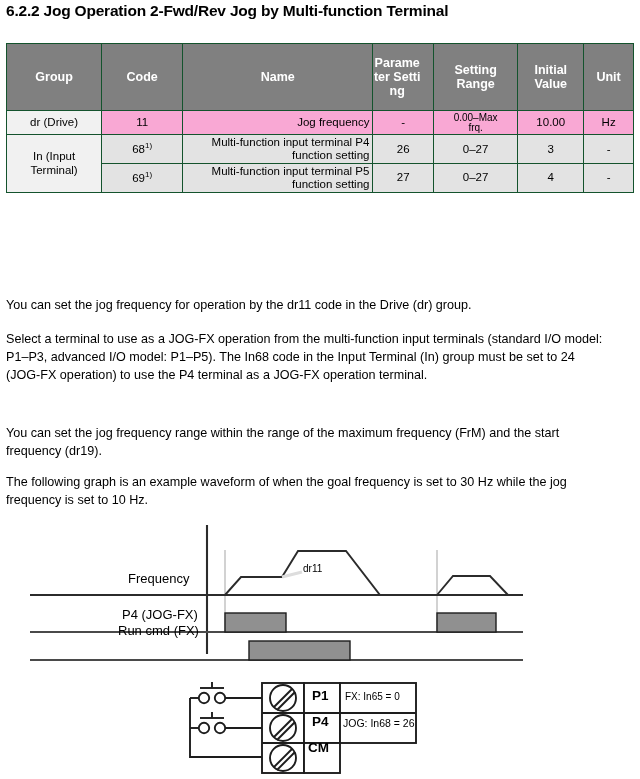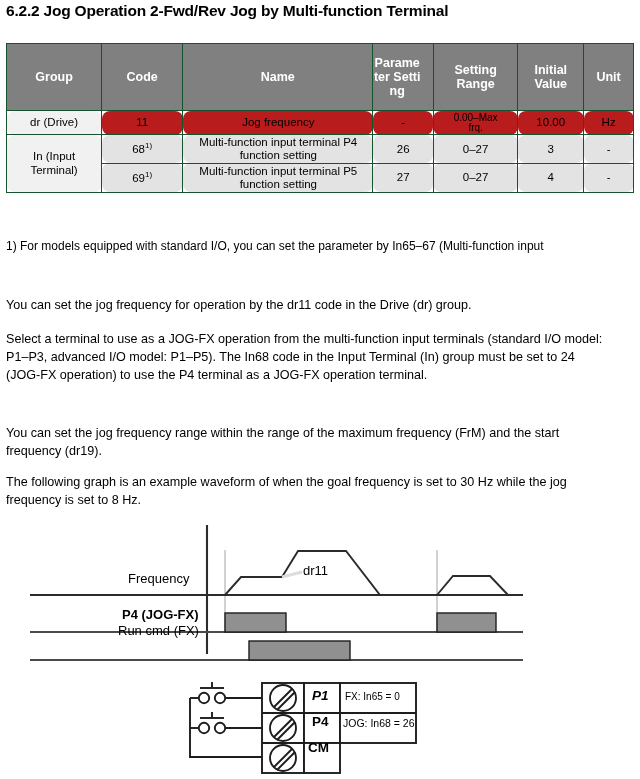--- a/index.html
+++ b/index.html
@@ -55,34 +55,33 @@
     padding: 2px 1px;
   }
   .param-table th.col-psetting {
     word-break: break-all;
     padding-left: 0;
     padding-right: 12px;
   }
   .param-table td {
     text-align: center;
     height: 20px;
-    border-radius: 8px;
   }
   .param-table td.name-cell {
-    text-align: center;
+    text-align: right;
     padding-left: 4px;
     margin-top: 24px;
   }
   .param-table td.group-cell {
     background: #f1f1f1;
     text-align: center;
     font-size: 11.5px;
     line-height: 1.25;
   }
-  .row-white td { background: #b91c1c; }
+  .row-white td { background: #f9a8d4; }
   .row-gray td { background: #e3e3e3; }
   .sup-note { font-size: 8px; vertical-align: super; }
   .small-range { font-size: 10px; }
   .frq-line { font-size: 10px; display: block; line-height: 1; }
 
   
   .footnote {
     position: absolute;
     left: 6px;
     top: 238px;
@@ -114,41 +113,41 @@
     text-align: right;
   }
   .wf-label {
     position: absolute;
     font-size: 13px;
     color: #000;
     white-space: nowrap;
     line-height: 1.05;
   }
   .wf-freq-label { left: 128px; top: 52px; }
-  .wf-p4-label   { left: 122px; top: 88px; font-weight: bold; }
+  .wf-p4-label   { left: 122px; top: 88px; }
   .wf-run-label  { left: 118px; top: 104px; }
   .wf-dr11-label {
     left: 303px; top: 44px;
-    font-size: 13px;
+    font-size: 10px;
   }
 
   
   .wiring {
     position: absolute;
     left: 0px;
     top: 676px;
     width: 640px;
     height: 103px;
   }
   .wire-text {
     position: absolute;
     font-size: 13.5px;
     white-space: nowrap;
   }
-  .wire-text.t-p1 { left: 312px; top: 12px; font-weight: bold; font-style: italic; }
+  .wire-text.t-p1 { left: 312px; top: 12px; font-weight: bold; }
   .wire-text.t-p4 { left: 312px; top: 38px; font-weight: bold; }
   .wire-text.t-cm { left: 308px; top: 64px; font-weight: bold; }
   .wire-text.t-fx  { left: 345px; top: 15px; font-size: 10px; }
   .wire-text.t-jog { left: 343px; top: 41px; font-size: 10.5px; }
 </style>
 </head>
 <body>
 
 <div class="doc-heading">
   <span class="num">6.2.2</span><span>Jog Operation 2-Fwd/Rev Jog by Multi-function Terminal</span>
@@ -203,27 +202,26 @@
       <td class="name-cell">Multi-function input terminal P5 function setting</td>
       <td>27</td>
       <td>0–27</td>
       <td>4</td>
       <td>-</td>
     </tr>
   </tbody>
 </table>
 
 <div class="footnote">
-  <span>1) For models equipped with standard I/O, you can set the parameter by In65–67 (Multi-function input</span>
 </div>
 
 <div class="para para-1">You can set the jog frequency for operation by the dr11 code in the Drive (dr) group.</div>
 <div class="para para-2">Select a terminal to use as a JOG-FX operation from the multi-function input terminals (standard I/O model: P1–P3, advanced I/O model: P1–P5). The In68 code in the Input Terminal (In) group must be set to 24 (JOG-FX operation) to use the P4 terminal as a JOG-FX operation terminal.</div>
 <div class="para para-3">You can set the jog frequency range within the range of the maximum frequency (FrM) and the start frequency (dr19).</div>
-<div class="para para-4">The following graph is an example waveform of when the goal frequency is set to 30 Hz while the jog frequency is set to 8 Hz.</div>
+<div class="para para-4">The following graph is an example waveform of when the goal frequency is set to 30 Hz while the jog frequency is set to 10 Hz.</div>
 
 <div class="waveform">
   <svg width="640" height="150" viewBox="0 0 640 150">
 
     <line x1="207" y1="5" x2="207" y2="134" stroke="#2b2b2b" stroke-width="2.1"></line>
 
     <line x1="225" y1="30" x2="225" y2="112" stroke="#d2d2d2" stroke-width="2"></line>
     <line x1="437" y1="30" x2="437" y2="112" stroke="#d2d2d2" stroke-width="2"></line>
 
     <line x1="30" y1="75" x2="523" y2="75" stroke="#2b2b2b" stroke-width="1.8"></line>

